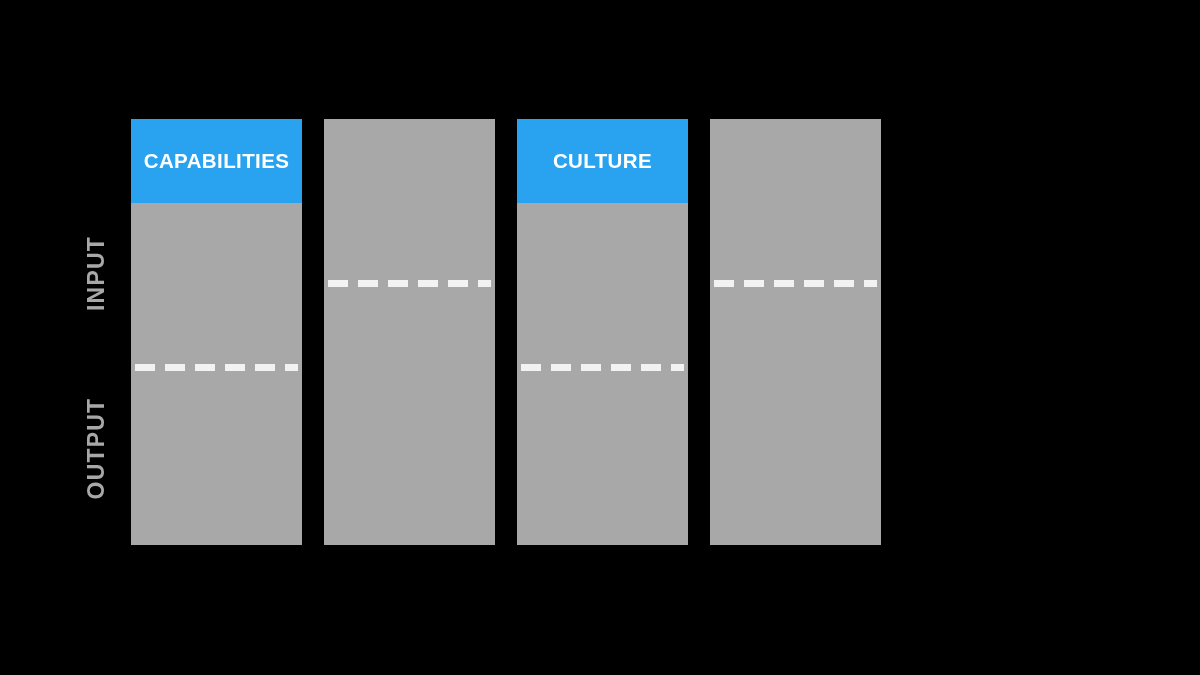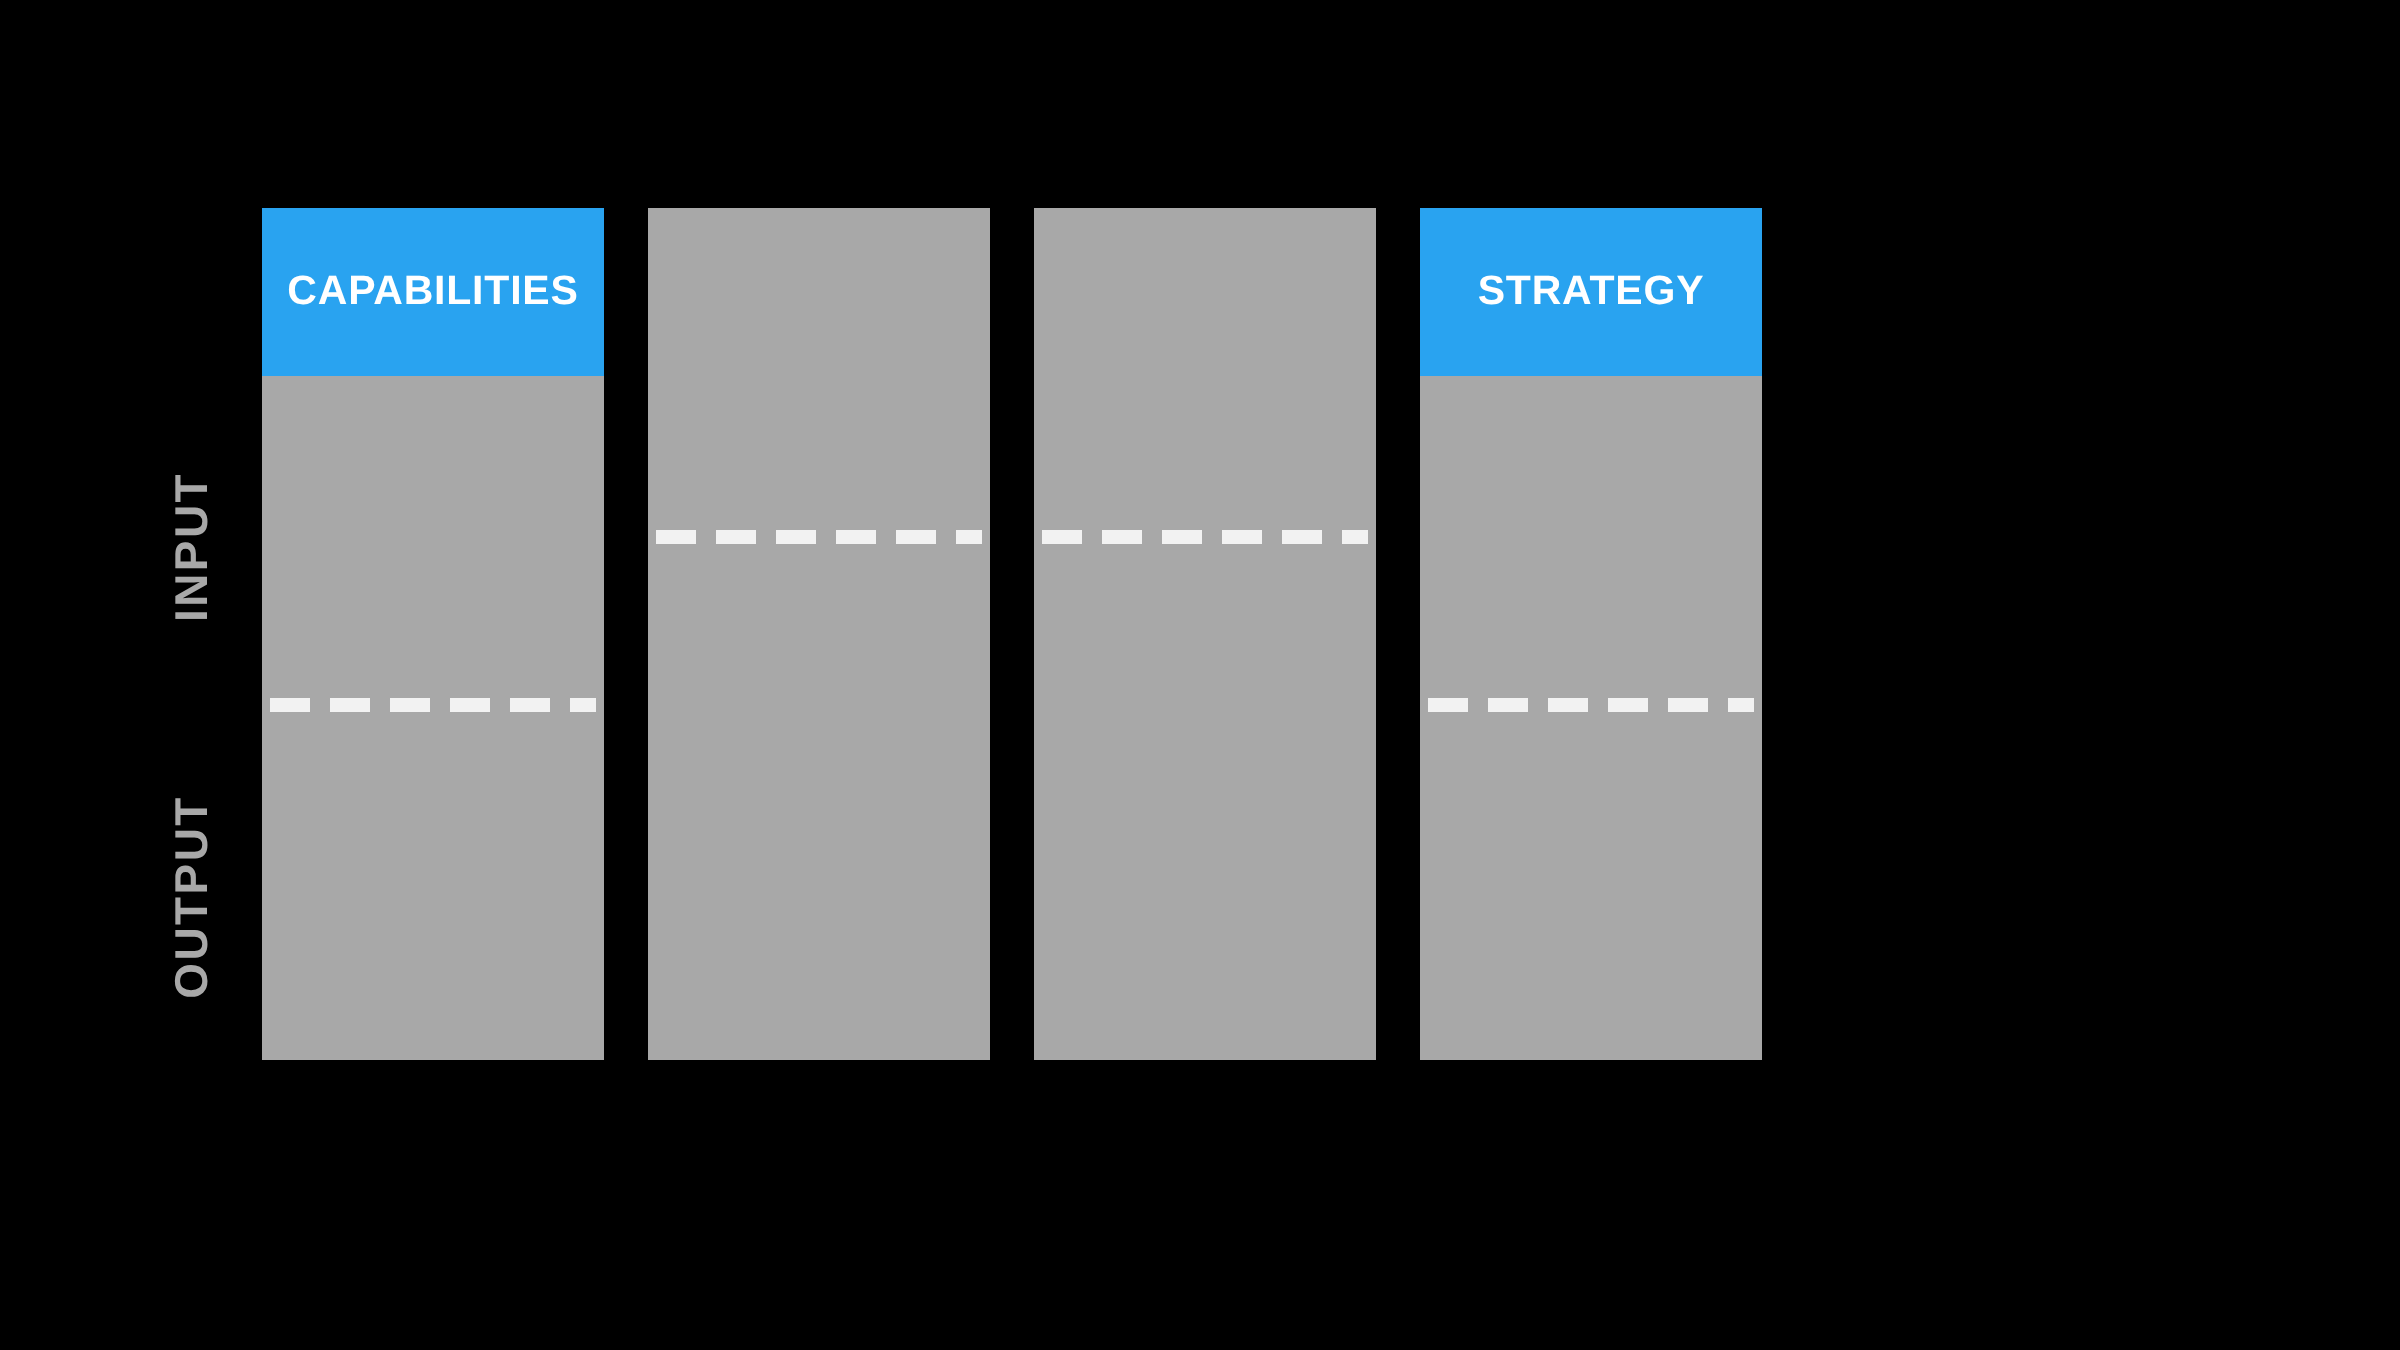--- a/index.html
+++ b/index.html
@@ -39,21 +39,21 @@
   }
   .axis-label.output {
     top: 437px;
     transform: rotate(-90deg);
   }
 
   
   #columns {
     position: absolute;
     left: 131px;
-    top: 104px;
+    top: 119px;
     width: 959px;
     height: 426px;
     display: flex;
     flex-direction: row;
     gap: 22px;
   }
   .column {
     position: relative;
     width: 171px;
     height: 426px;
@@ -122,29 +122,29 @@
       </div>
     </div>
 
     <div class="column">
       <div class="column-body">
         <div class="divider"></div>
       </div>
     </div>
 
     <div class="column">
+      <div class="column-header">
+        <span class="hdr-line">CULTURE</span>
+      </div>
       <div class="column-body">
         <div class="divider"></div>
       </div>
     </div>
 
     <div class="column">
-      <div class="column-header">
-        <span class="hdr-line">STRATEGY</span>
-      </div>
       <div class="column-body">
         <div class="divider"></div>
       </div>
     </div>
 
 
   </div>
 </div>
 
 </body></html>

